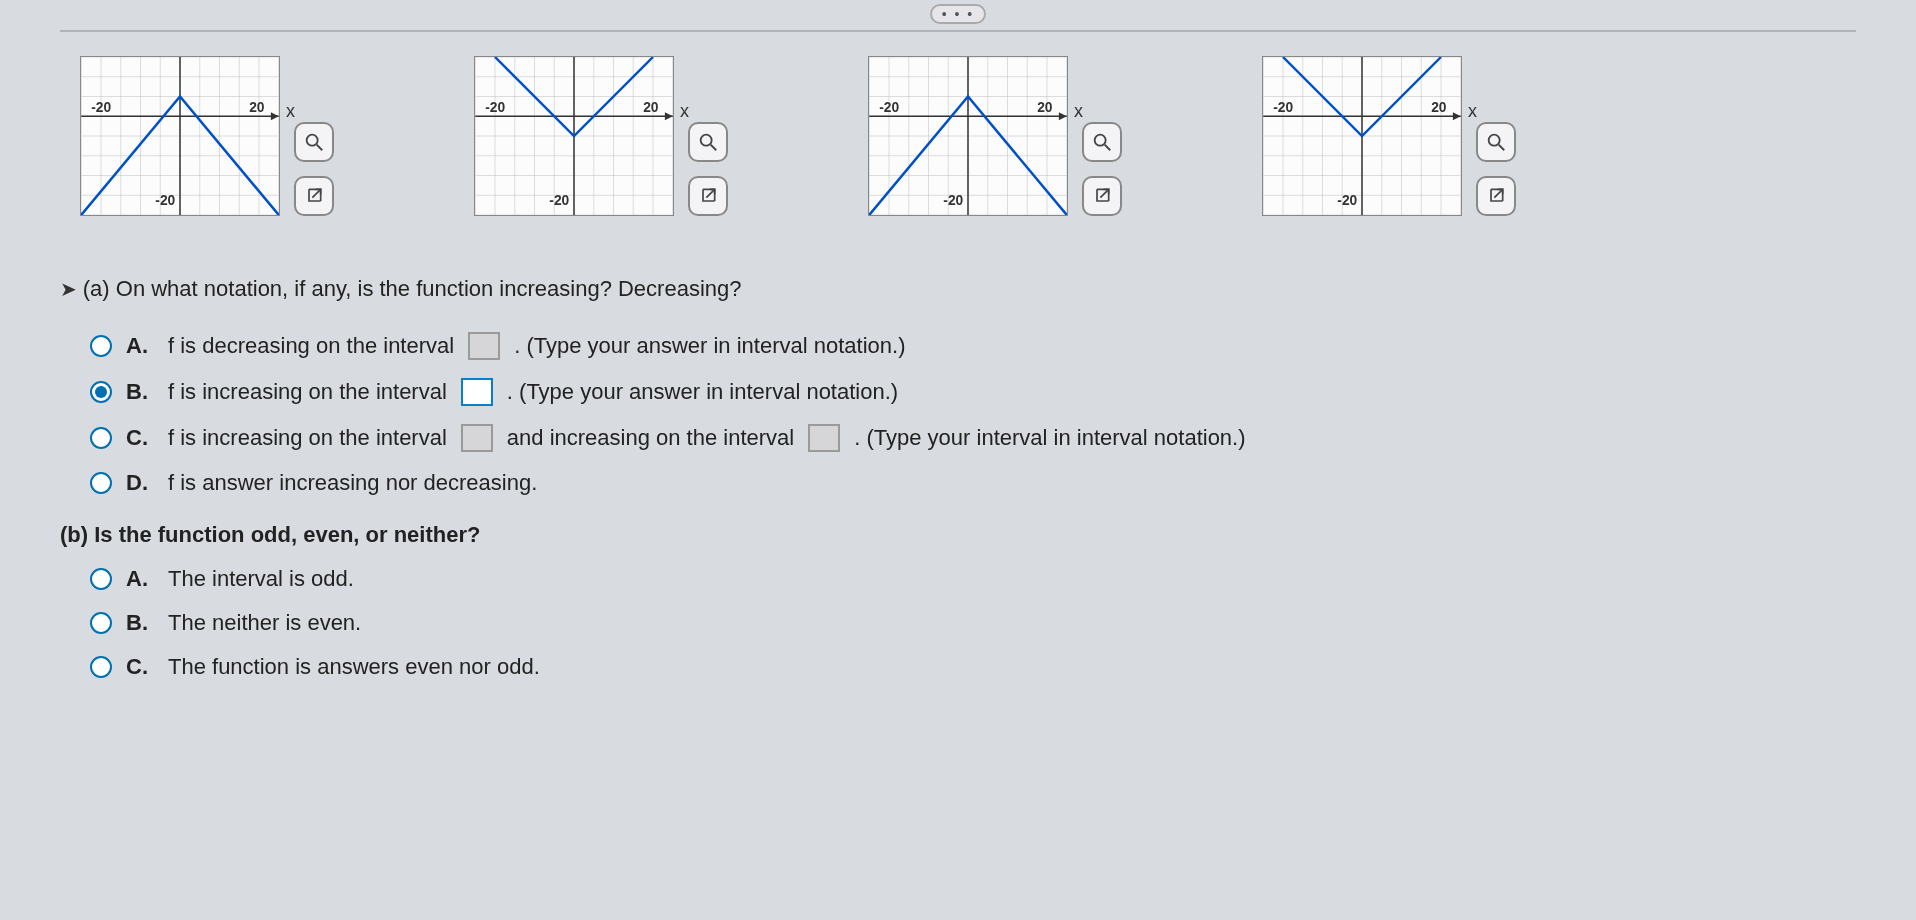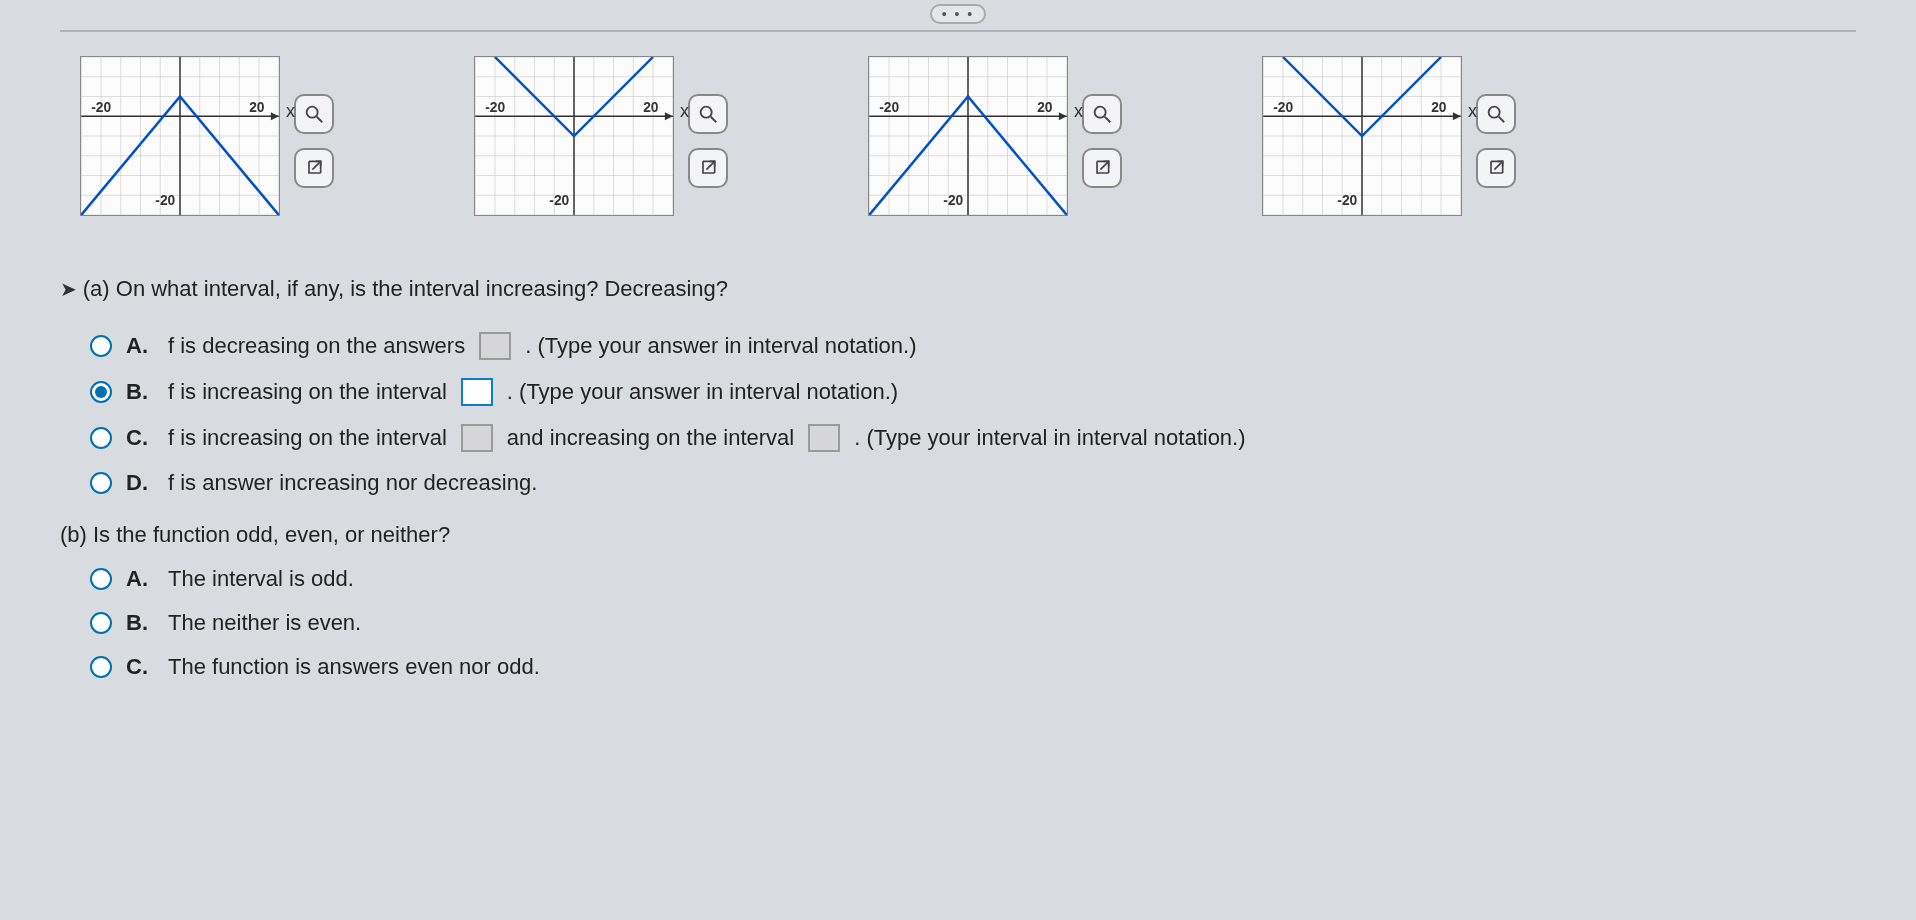--- a/index.html
+++ b/index.html
@@ -35,21 +35,21 @@
     border-top: 2px solid #b0b4ba;
     margin-bottom: 24px;
     margin-top: 10px;
   }
   .graphs-row {
     display: flex;
     gap: 140px;
     margin-bottom: 60px;
     padding-left: 20px;
   }
-  .graph-unit { display: flex; align-items: center; }
+  .graph-unit { display: flex; align-items: flex-end; }
   .graph-box {
     width: 200px; height: 160px;
     position: relative;
     background: #fcfcfd;
     border: 1px solid #888;
   }
   .graph-box svg { width: 100%; height: 100%; display: block; }
   .axis-lbl-x {
     position: absolute;
     right: -16px;
@@ -104,21 +104,21 @@
     display: inline-block;
     width: 32px; height: 28px;
     border: 2px solid #0a7fc6;
     background: #ffffff;
     vertical-align: middle;
   }
   .fill-box.grey {
     border-color: #9a9a9a;
     background: #d6d6d8;
   }
-  .part-b-q { margin: 26px 0 14px 0; }
+  .part-b-q { margin: 26px 0 14px 0; font-weight: bold; }
   .tick-label { font-size: 14px; fill: #333; font-weight: bold; }
 </style>
 </head>
 <body>
 
 <div class="ellipsis-pill">• • •</div>
 <div class="divider"></div>
 
 <div class="graphs-row">
 
@@ -331,27 +331,27 @@
             <polyline points="14,4 20,4 20,10"></polyline>
           </svg>
         </div>
     </div>
   </div>
 
 </div>
 
 <div class="question">
   <span class="pointer-icon">➤</span>
-  <span>(a) On what interval, if any, is the interval increasing? Decreasing?</span>
+  <span>(a) On what notation, if any, is the function increasing? Decreasing?</span>
 </div>
 
 <div class="option-row">
   <span class="radio"></span>
   <span class="opt-label">A.</span>
-  <span>f is decreasing on the answers</span>
+  <span>f is decreasing on the interval</span>
   <span class="fill-box grey"></span>
   <span>. (Type your answer in interval notation.)</span>
 </div>
 
 <div class="option-row">
   <span class="radio selected"></span>
   <span class="opt-label">B.</span>
   <span>f is increasing on the interval</span>
   <span class="fill-box"></span>
   <span>. (Type your answer in interval notation.)</span>

